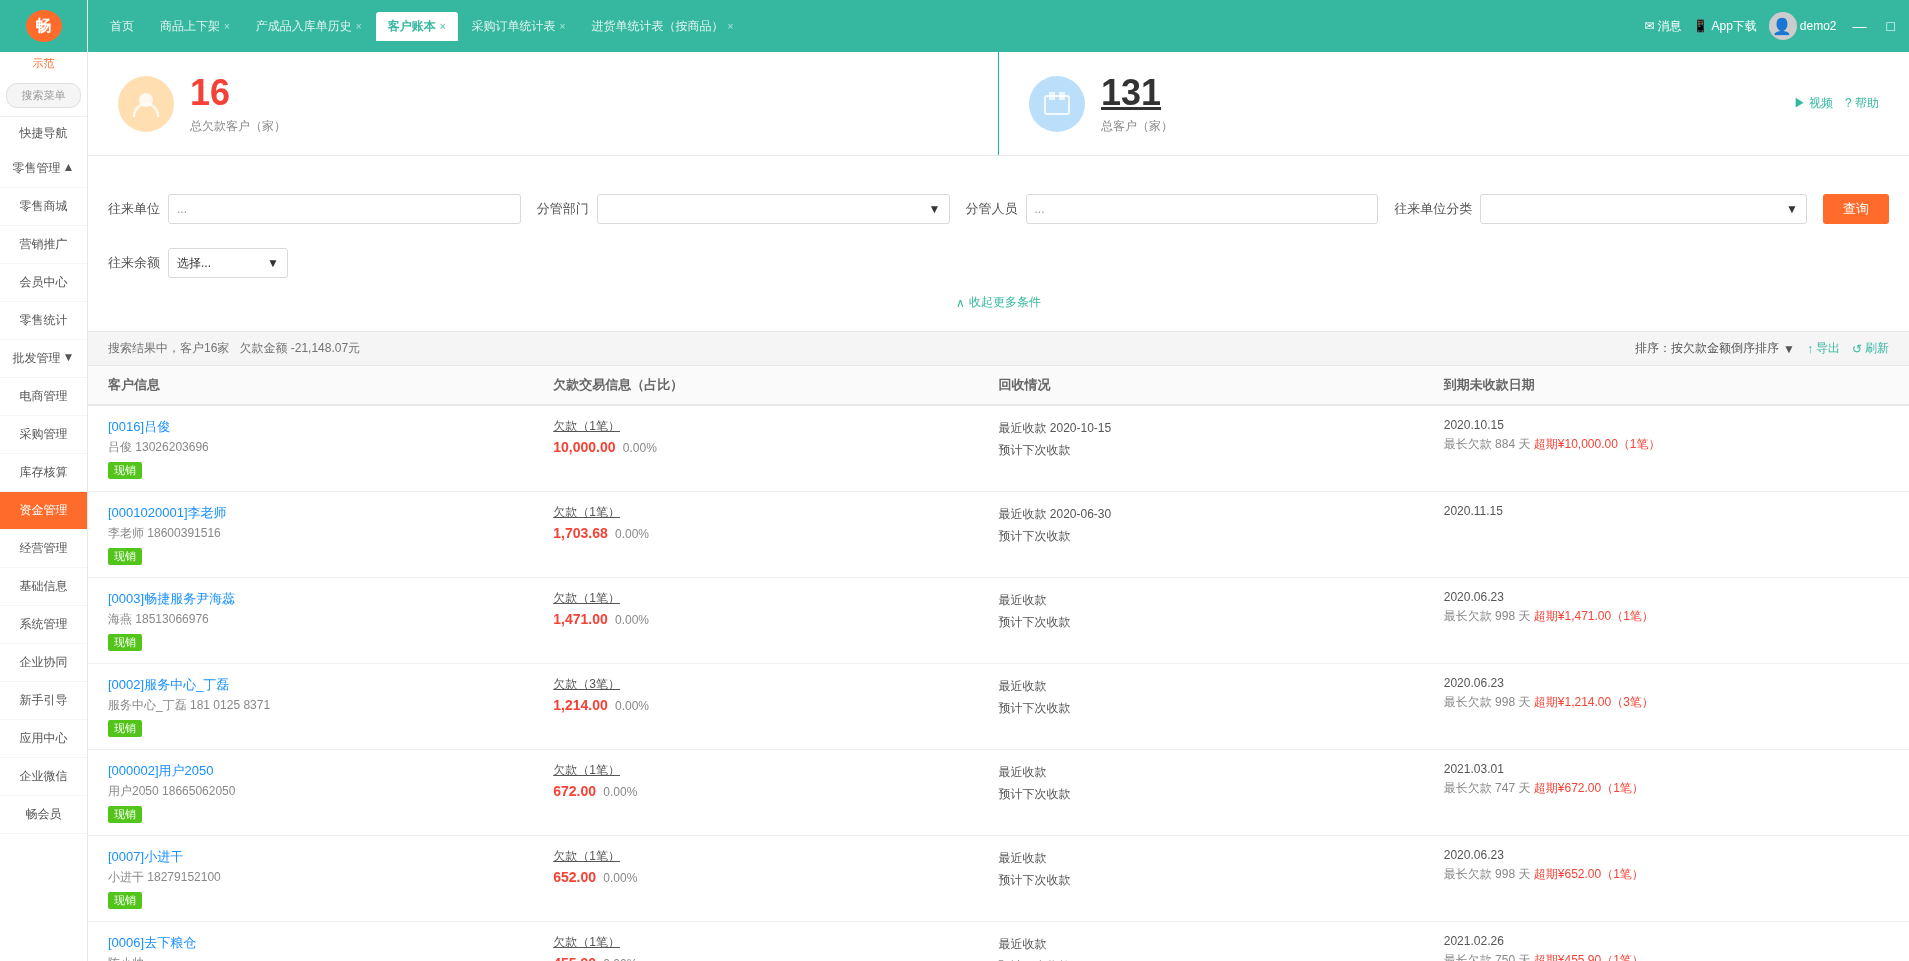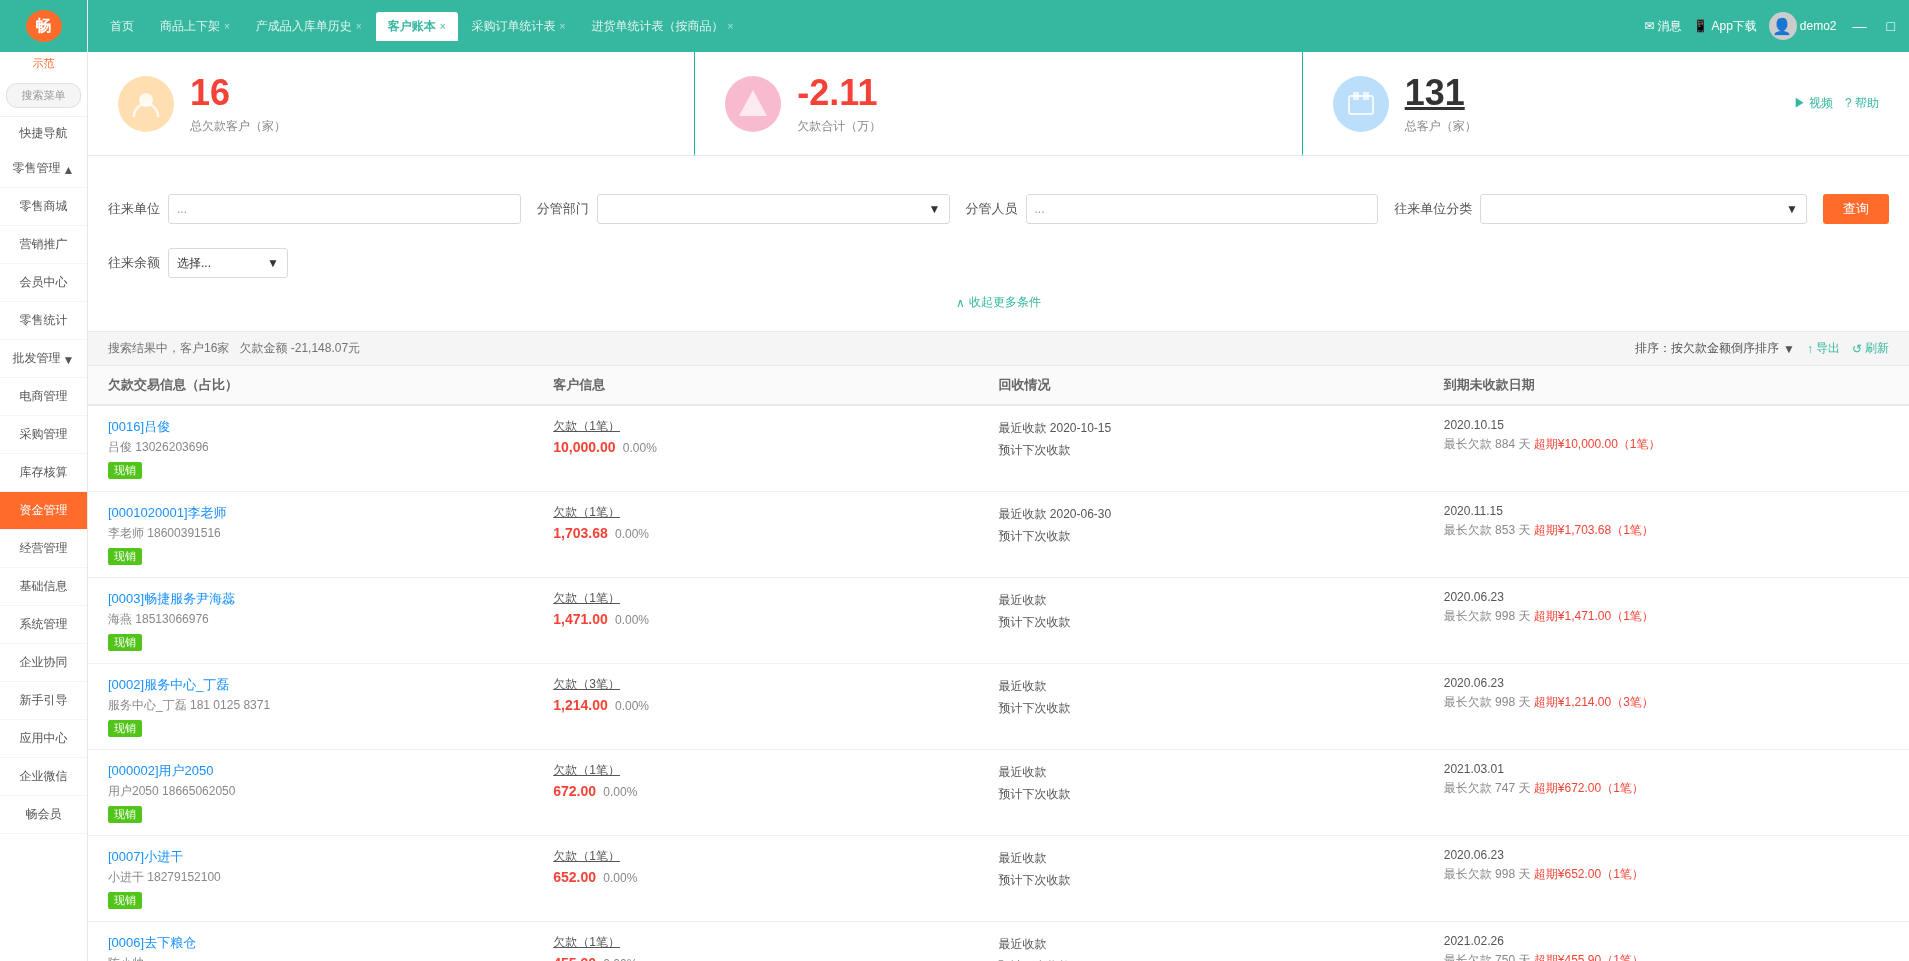--- a/index.html
+++ b/index.html
@@ -10,21 +10,21 @@
     .sidebar { width: 88px; background: #fff; border-right: 1px solid #e8e8e8; display: flex; flex-direction: column; flex-shrink: 0; }
     .main-area { flex: 1; display: flex; flex-direction: column; overflow: hidden; }
 
     
     .sidebar-logo { background: #36b8a0; padding: 10px 0; display: flex; align-items: center; justify-content: center; flex-direction: column; height: 52px; }
     .sidebar-brand { color: #ff6b2b; font-size: 11px; text-align: center; padding: 4px 0; }
     .sidebar-search { padding: 8px 6px; border-bottom: 1px solid #f0f0f0; }
     .sidebar-search-btn { width: 100%; background: #f5f5f5; border: 1px solid #e0e0e0; border-radius: 11px; padding: 4px; font-size: 11px; color: #999; text-align: center; cursor: pointer; }
     .sidebar-nav-item { padding: 10px 4px; text-align: center; font-size: 12px; color: #555; cursor: pointer; border-bottom: 1px solid #f5f5f5; }
     .sidebar-nav-item.active { background: #ff6b2b; color: #fff; }
-    .sidebar-nav-item.has-arrow { display: flex; align-items: flex-end; justify-content: center; gap: 2px; }
+    .sidebar-nav-item.has-arrow { display: flex; align-items: flex-start; justify-content: center; gap: 2px; }
     .sidebar-quick { padding: 8px 4px; text-align: center; font-size: 12px; color: #555; }
 
     
     .topbar { height: 52px; background: #36b8a0; display: flex; align-items: center; padding: 0 10px; gap: 2px; }
     .topbar-tab { padding: 6px 12px; font-size: 12px; color: rgba(255,255,255,0.85); cursor: pointer; border-radius: 3px 3px 0 0; display: flex; align-items: center; gap: 4px; white-space: nowrap; }
     .topbar-tab.active { background: #fff; color: #36b8a0; font-weight: bold; }
     .topbar-tab .close-x { font-size: 10px; opacity: 0.7; }
     .topbar-right { margin-left: auto; display: flex; align-items: center; gap: 12px; }
     .topbar-right-btn { color: #fff; font-size: 12px; display: flex; align-items: center; gap: 3px; cursor: pointer; }
 
@@ -189,31 +189,20 @@
               <circle cx="16" cy="12" r="7" fill="white" opacity="0.8"></circle>
               <path d="M4 28c0-6.627 5.373-12 12-12s12 5.373 12 12" stroke="white" stroke-width="2.5" stroke-linecap="round" fill="none" opacity="0.8"></path>
             </svg>
           </div>
           <div>
             <div class="stat-value red">16</div>
             <div class="stat-label">总欠款客户（家）</div>
           </div>
         </div>
         <div class="stat-card">
-          <div class="stat-icon pink">
-            <svg width="32" height="32" viewBox="0 0 32 32">
-              <polygon points="16,2 30,28 2,28" fill="white" opacity="0.7"></polygon>
-            </svg>
-          </div>
-          <div>
-            <div class="stat-value red">-2.11</div>
-            <div class="stat-label">欠款合计（万）</div>
-          </div>
-        </div>
-        <div class="stat-card">
           <div class="stat-icon blue">
             <svg width="32" height="32" viewBox="0 0 32 32">
               <rect x="4" y="8" width="24" height="18" rx="2" fill="none" stroke="white" stroke-width="2" opacity="0.8"></rect>
               <rect x="8" y="4" width="6" height="8" fill="white" opacity="0.7"></rect>
               <rect x="18" y="4" width="6" height="8" fill="white" opacity="0.7"></rect>
             </svg>
           </div>
           <div>
             <div class="stat-value black">131</div>
             <div class="stat-label">总客户（家）</div>
@@ -289,22 +278,22 @@
           </div>
           <div class="results-action-btn">
             <span>↺</span>
             <span>刷新</span>
           </div>
         </div>
       </div>
 
       <div class="data-table">
         <div class="table-header">
+          <div>客户信息</div>
           <div>欠款交易信息（占比）</div>
-          <div>客户信息</div>
           <div>回收情况</div>
           <div>到期未收款日期</div>
         </div>
 
         <div class="table-row">
           <div>
             <div class="customer-name">[0016]吕俊</div>
             <div class="customer-contact">吕俊 13026203696</div>
             <span class="customer-tag">现销</span>
           </div>
@@ -336,24 +325,20 @@
             <div class="debt-count">欠款（1笔）</div>
             <span class="debt-amount">1,703.68</span>
             &nbsp;<span class="debt-ratio">0.00%</span>
           </div>
           <div>
             <div class="payback-row"><span>最近收款   2020-06-30</span></div>
             <div class="payback-row"><span>预计下次收款</span></div>
           </div>
           <div>
             <div class="overdue-date">2020.11.15</div>
-            <div class="overdue-info">
-              <span>最长欠款 853 天</span>
-              <span class="overdue-link">超期¥1,703.68（1笔）</span>
-            </div>
           </div>
         </div>
 
         <div class="table-row">
           <div>
             <div class="customer-name">[0003]畅捷服务尹海蕊</div>
             <div class="customer-contact">海燕 18513066976</div>
             <span class="customer-tag">现销</span>
           </div>
           <div>

